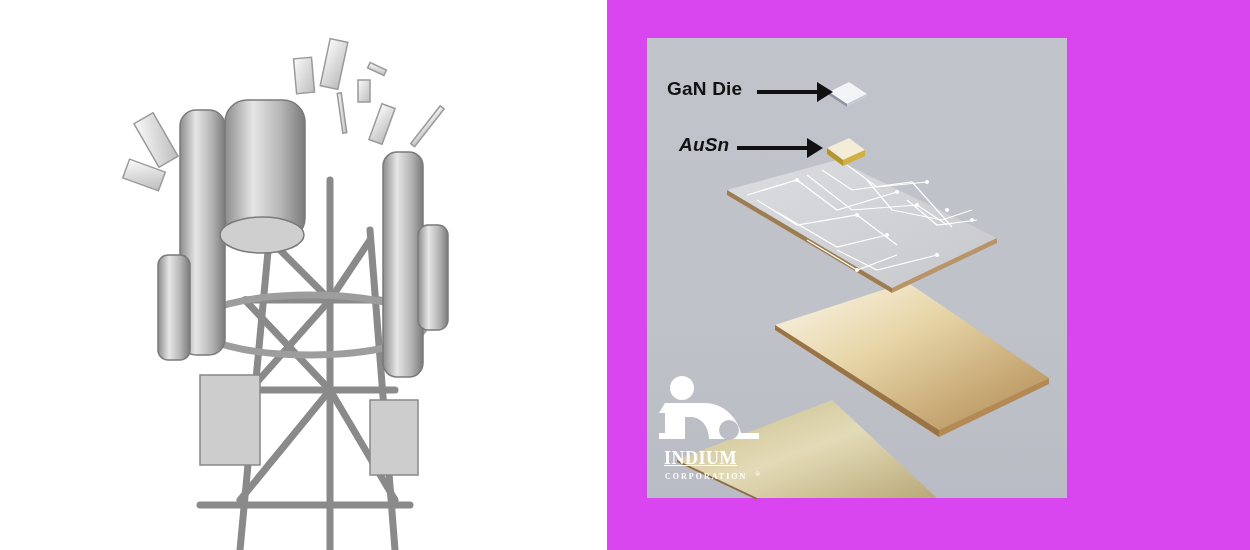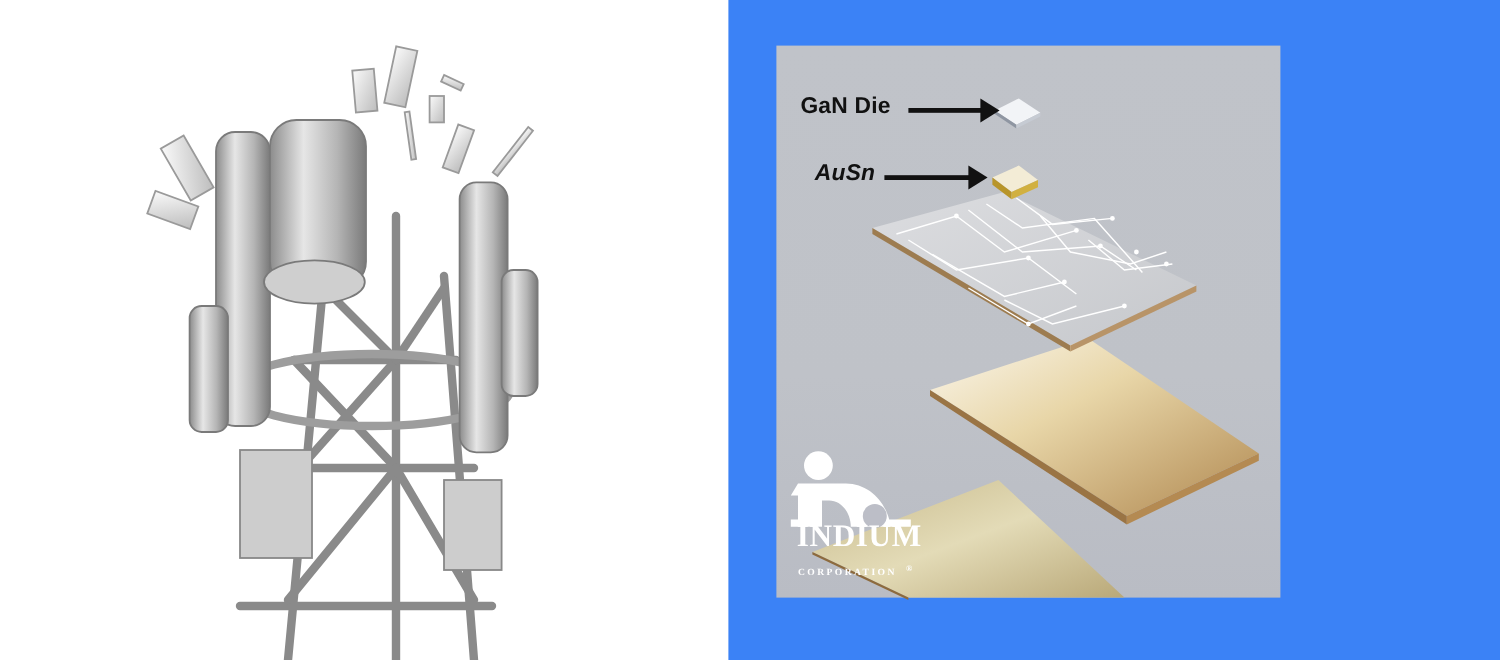--- a/index.html
+++ b/index.html
@@ -1,18 +1,18 @@
 <!DOCTYPE html>
 <html><head>
 <meta charset="utf-8">
 <style>
   html,body{margin:0;padding:0;}
   body{width:1250px;height:550px;position:relative;overflow:hidden;background:#ffffff;font-family:"Liberation Sans",sans-serif;}
   .left{position:absolute;left:0;top:0;width:607px;height:550px;background:#ffffff;}
-  .right{position:absolute;left:607px;top:0;width:643px;height:550px;background:#3b82f6;}
+  .right{position:absolute;left:607px;top:0;width:643px;height:550px;background:#d946ef;}
   .inner{position:absolute;left:40px;top:38px;width:420px;height:460px;background:linear-gradient(180deg,#c0c3c9 0%,#bfc2c8 60%,#b9bcc4 100%);}
   .label{position:absolute;font-weight:bold;font-size:19px;color:#111;letter-spacing:0.2px;font-family:"Liberation Sans",sans-serif;}
   .arrow{position:absolute;height:4px;background:#111;}
   .arrow:after{content:"";position:absolute;right:-14px;top:-8px;border-left:16px solid #111;border-top:10px solid transparent;border-bottom:10px solid transparent;}
   .logo-text{position:absolute;color:#fff;font-family:"Liberation Serif",serif;font-weight:bold;}
   svg{position:absolute;}
 </style>
 </head>
 <body>
 
@@ -155,16 +155,16 @@
       <circle cx="122" cy="430" r="10" fill="#bcbec7"></circle>
     </g>
   </svg>
 
   <span class="label" style="left:60px;top:78px;">GaN Die</span>
   <div class="arrow" style="left:150px;top:90px;width:62px;"></div>
 
   <span class="label" style="left:72px;top:134px;font-style:italic;">AuSn</span>
   <div class="arrow" style="left:130px;top:146px;width:72px;"></div>
 
-  <span class="logo-text" style="left:57px;top:432px;font-size:26px;letter-spacing:0.5px;">INDIUM</span>
+  <span class="logo-text" style="left:57px;top:448px;font-size:18px;letter-spacing:0.5px;text-decoration:underline;">INDIUM</span>
   <span class="logo-text" style="left:58px;top:472px;font-size:8px;letter-spacing:2px;text-align:center;">CORPORATION</span>
   <span class="logo-text" style="left:148px;top:470px;font-size:7px;">®</span>
 </div>
 
 </body></html>

